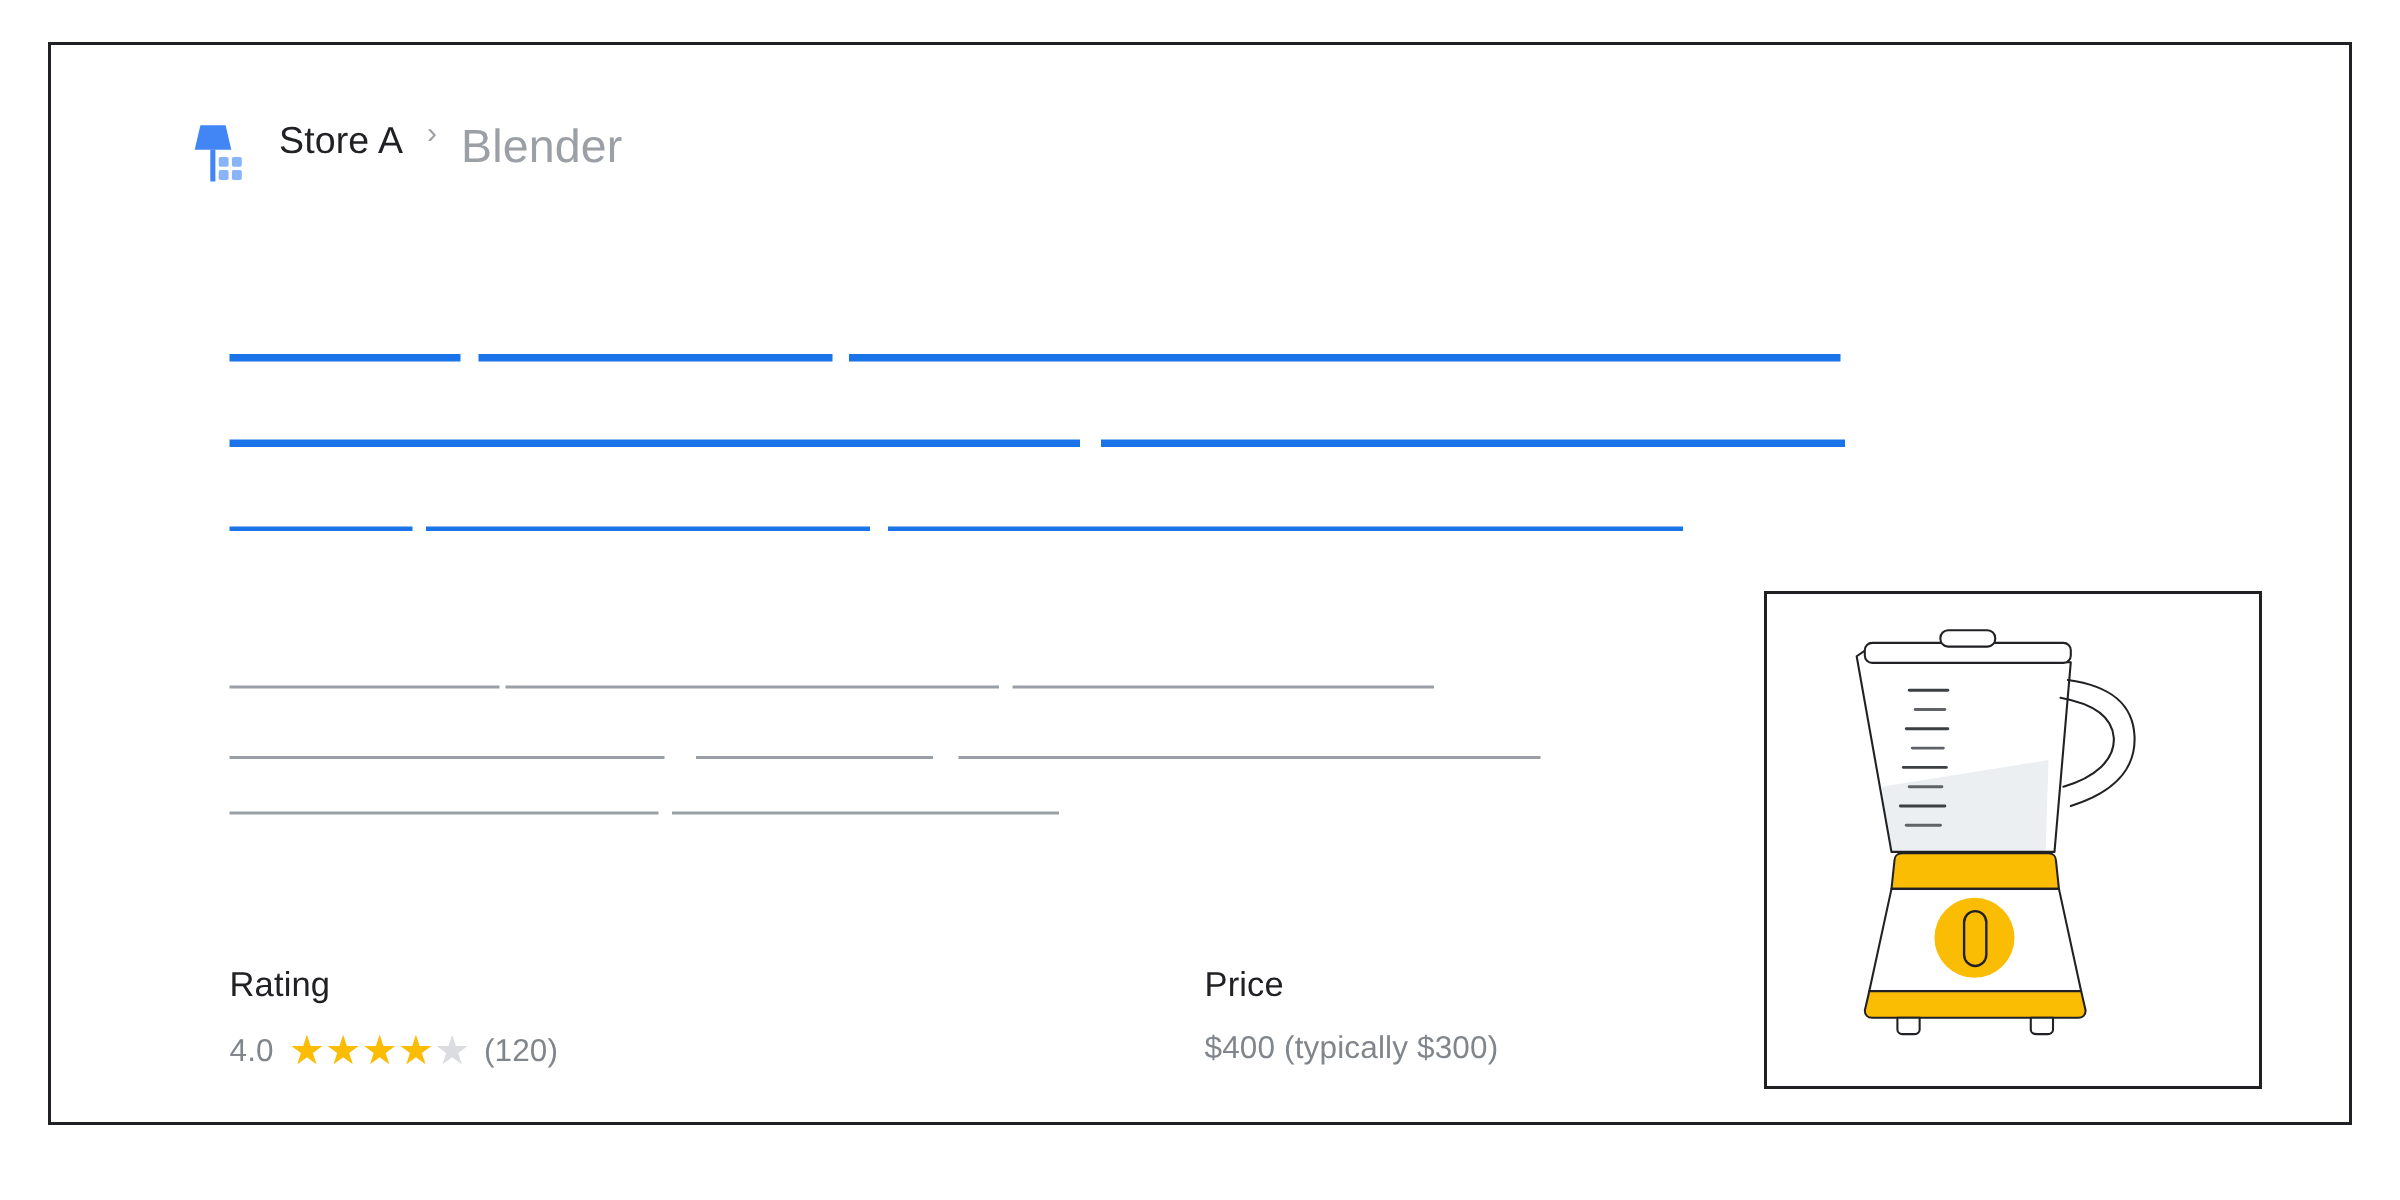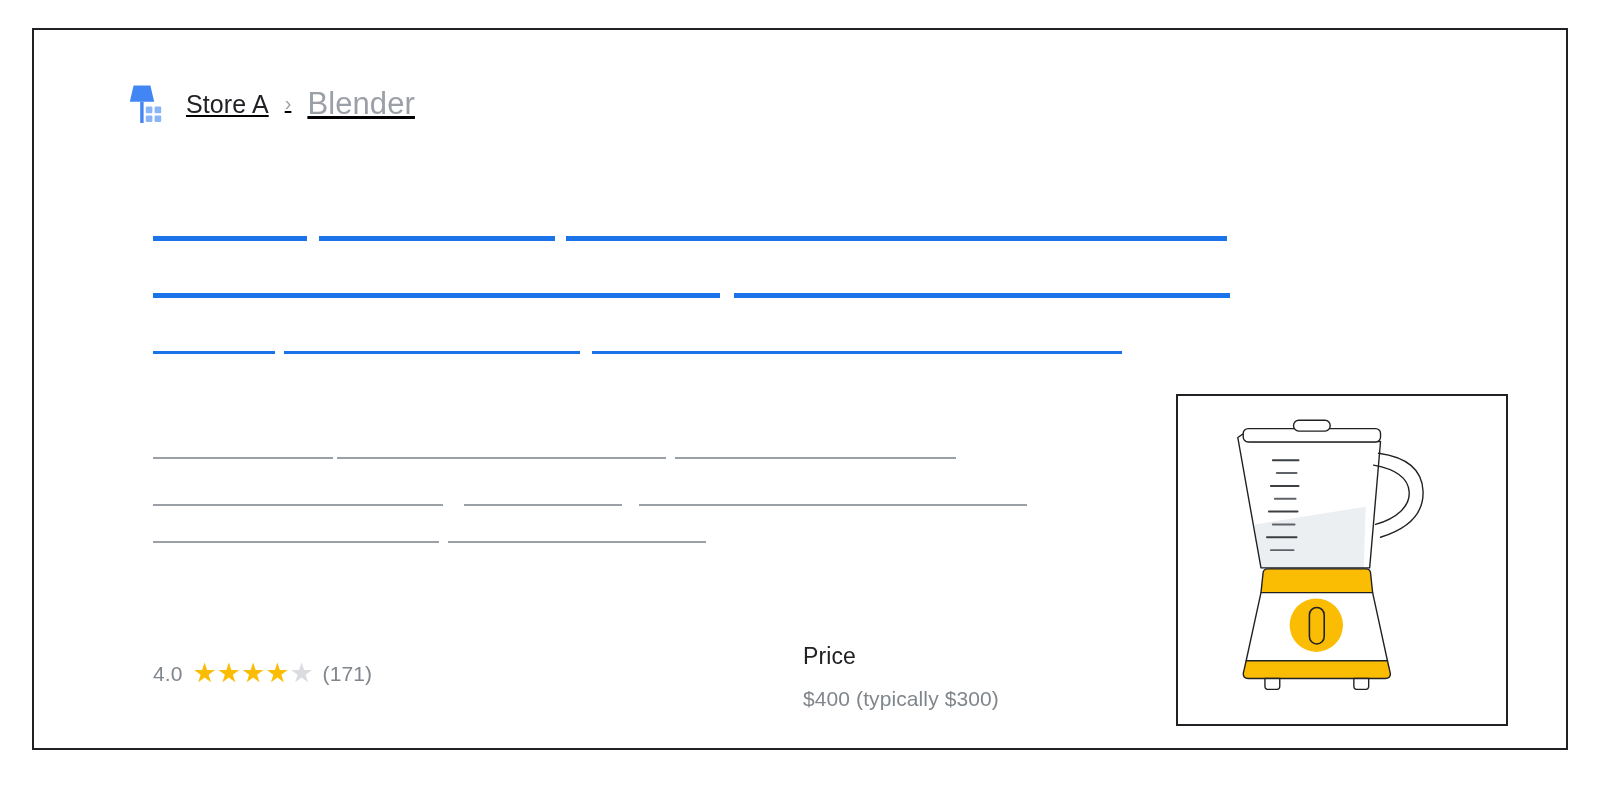--- a/index.html
+++ b/index.html
@@ -22,23 +22,21 @@
     width: 1536px; height: 722px;
     border: 2px solid #202124;
     background: #ffffff;
   }
 
   
   .breadcrumb {
     position: absolute;
     left: 86px; top: 50px;
     display: flex;
-    align-items: center;
     height: 48px;
-    text-decoration: underline;
   }
   .store-logo {
     width: 44px; height: 44px;
     margin-right: 22px;
     display: block;
   }
   .crumb-store {
     font-size: 25px;
     color: #202124;
     letter-spacing: 0.1px;
@@ -171,30 +169,31 @@
       <span class="skel-seg gray" style="width:388px;height:2px;"></span>
     </div>
 
     <div class="skel-row" style="left:119px; top:511px;">
       <span class="skel-seg gray" style="width:286px;height:2px;"></span>
       <span class="skel-seg" style="width:9px;height:2px;"></span>
       <span class="skel-seg gray" style="width:258px;height:2px;"></span>
     </div>
 
     <div class="fact" style="left:119px; top:613px;">
+      <div class="fact-label">Rating</div>
       <div class="fact-value">
         <span class="rating-num">4.0</span>
         <span class="stars">
           <span class="star on">★</span>
           <span class="star on">★</span>
           <span class="star on">★</span>
           <span class="star on">★</span>
           <span class="star off">★</span>
         </span>
-        <span class="rating-count">(171)</span>
+        <span class="rating-count">(120)</span>
       </div>
     </div>
 
     <div class="fact" style="left:769px; top:613px;">
       <div class="fact-label">Price</div>
       <div class="fact-value">
         <span class="price-value">$400 (typically $300)</span>
       </div>
     </div>
 

